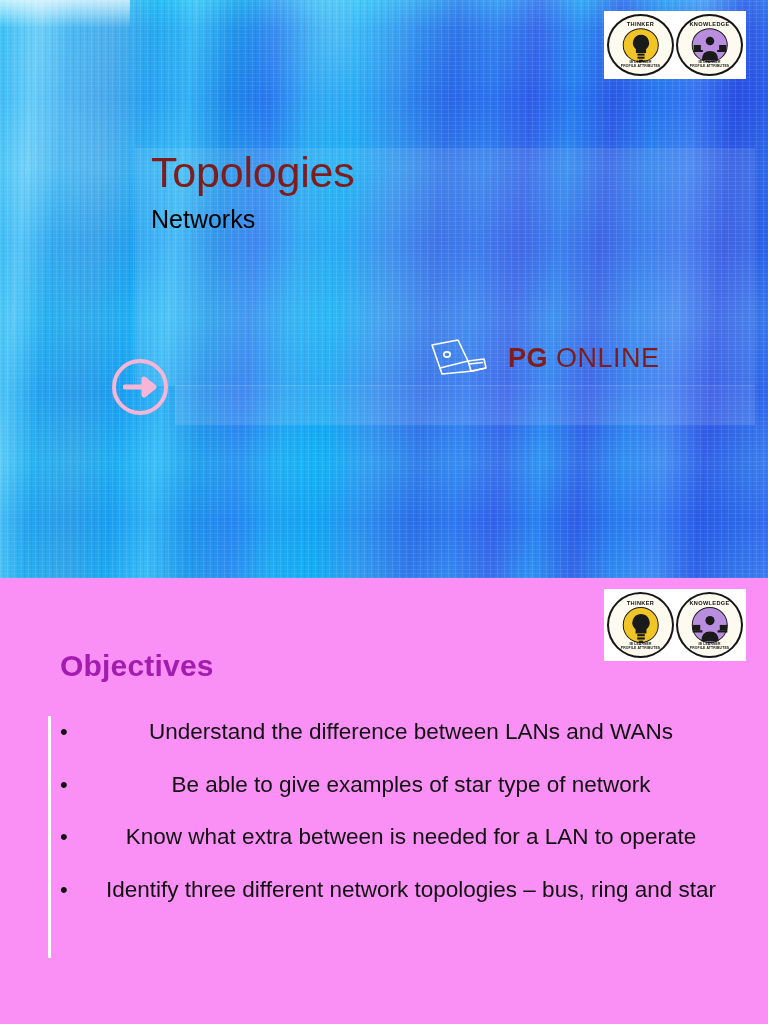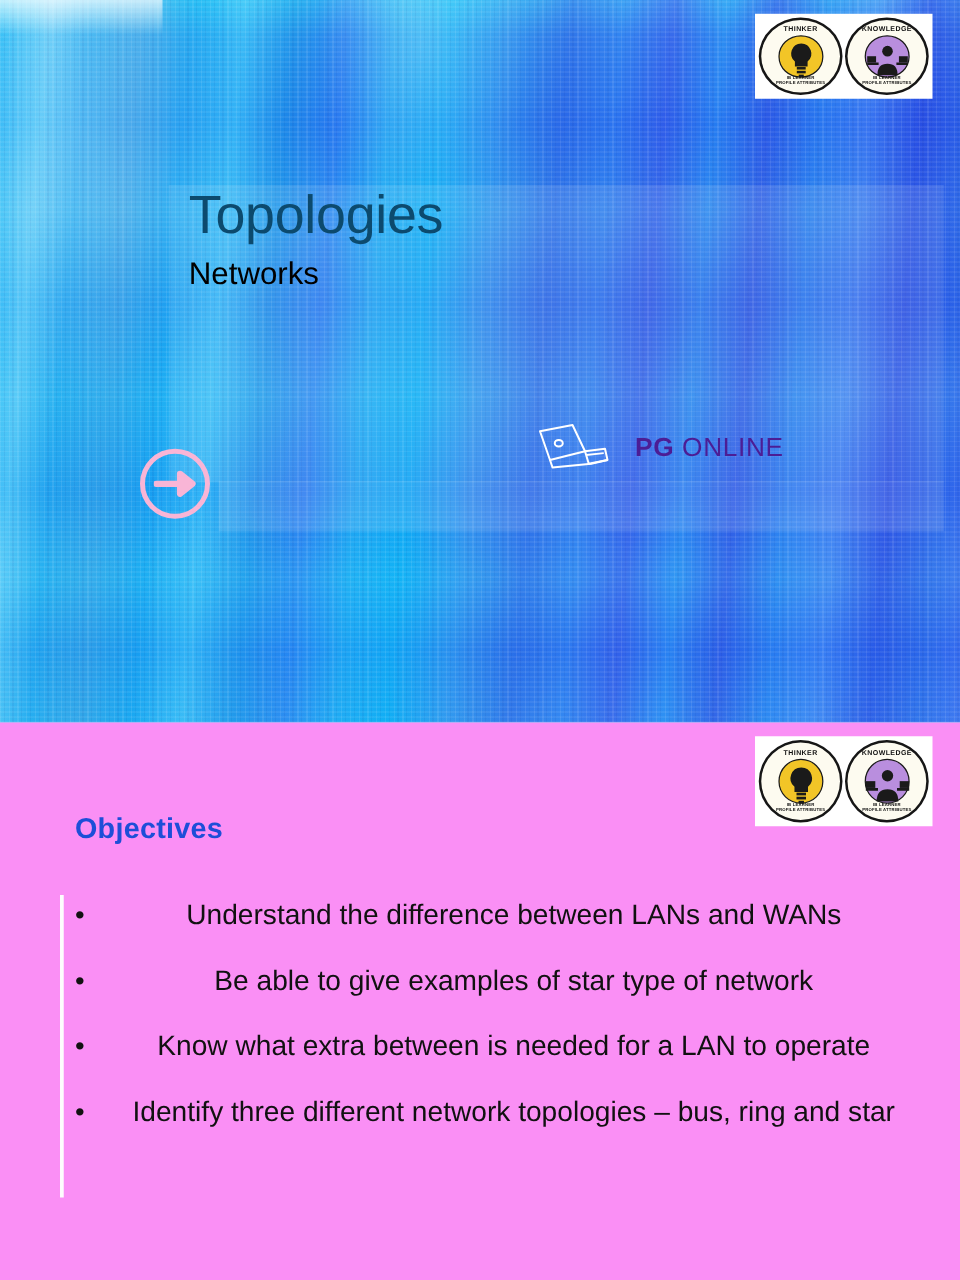--- a/index.html
+++ b/index.html
@@ -109,21 +109,21 @@
     width: 580px; height: 40px;
     background: rgba(255,255,255,.13);
     pointer-events: none;
   }
 
   .deck-title {
     position: absolute;
     left: 151px; top: 150px;
     font-size: 43px;
     font-weight: 400;
-    color: #0c4a6e;
+    color: #7f1d1d;
     letter-spacing: -0.2px;
     line-height: 1.05;
     white-space: nowrap;
   }
   .deck-subtitle {
     position: absolute;
     left: 151px; top: 205px;
     font-size: 25px;
     font-weight: 400;
     color: #000000;
@@ -145,22 +145,22 @@
   .brand {
     position: absolute;
     left: 428px; top: 335px;
     display: flex;
     align-items: center;
     gap: 14px;
     height: 46px;
   }
   .brand-mark { width: 66px; height: 42px; flex: 0 0 auto; }
   .brand-text {
-    color: #4c1d95;
-    font-size: 21px;
+    color: #7f1d1d;
+    font-size: 27px;
     letter-spacing: .5px;
     white-space: nowrap;
     line-height: 1;
   }
   .brand-text .pg { font-weight: bold; }
   .brand-text .online { font-weight: 300; }
 
   
   .badges {
     position: absolute;
@@ -214,23 +214,23 @@
   
   .slide-objectives {
     position: absolute;
     left: 0; top: 578px;
     width: 768px; height: 446px;
     background: #fa8ff5;
   }
   .objectives-heading {
     position: absolute;
     left: 60px; top: 649px;
-    font-size: 23px;
+    font-size: 30px;
     font-weight: bold;
-    color: #1d4ed8;
+    color: #a21caf;
     letter-spacing: .2px;
   }
   .bullet-rule {
     position: absolute;
     left: 48px; top: 716px;
     width: 3px; height: 242px;
     background: #fdfdfd;
   }
   .bullet-list {
     position: absolute;

